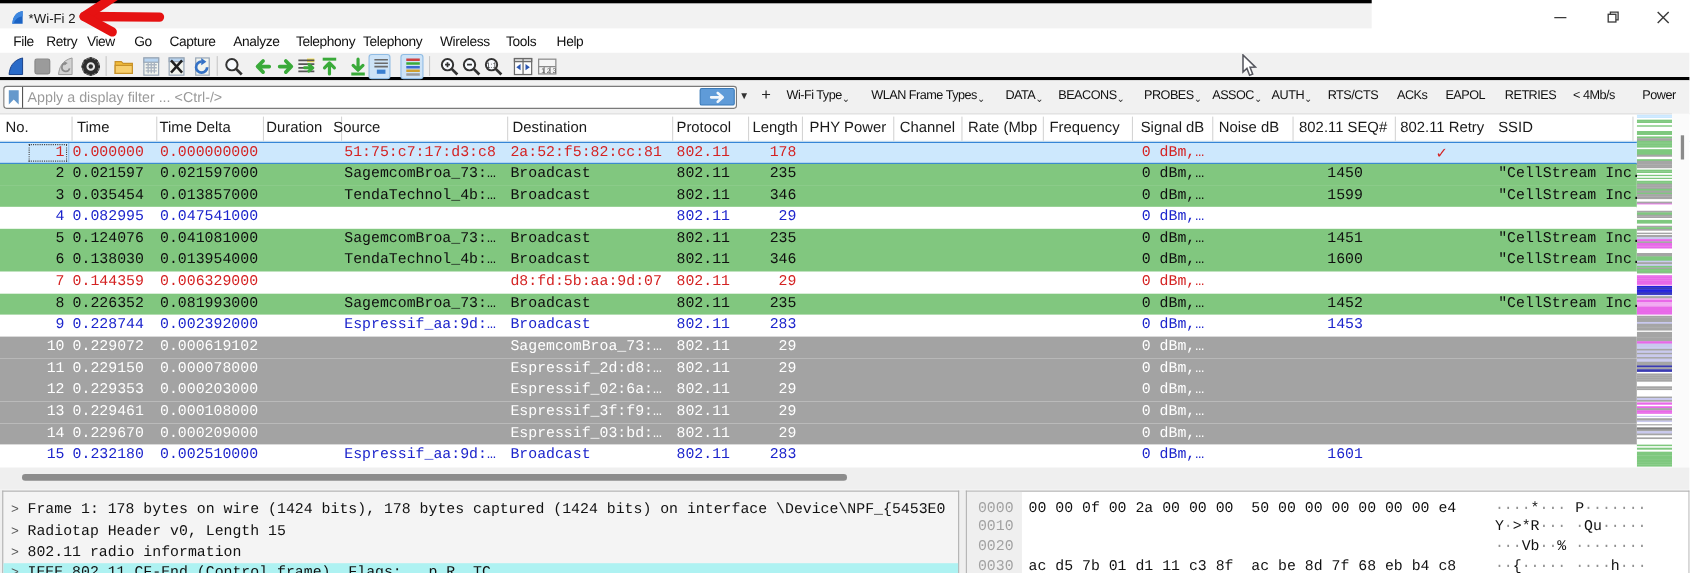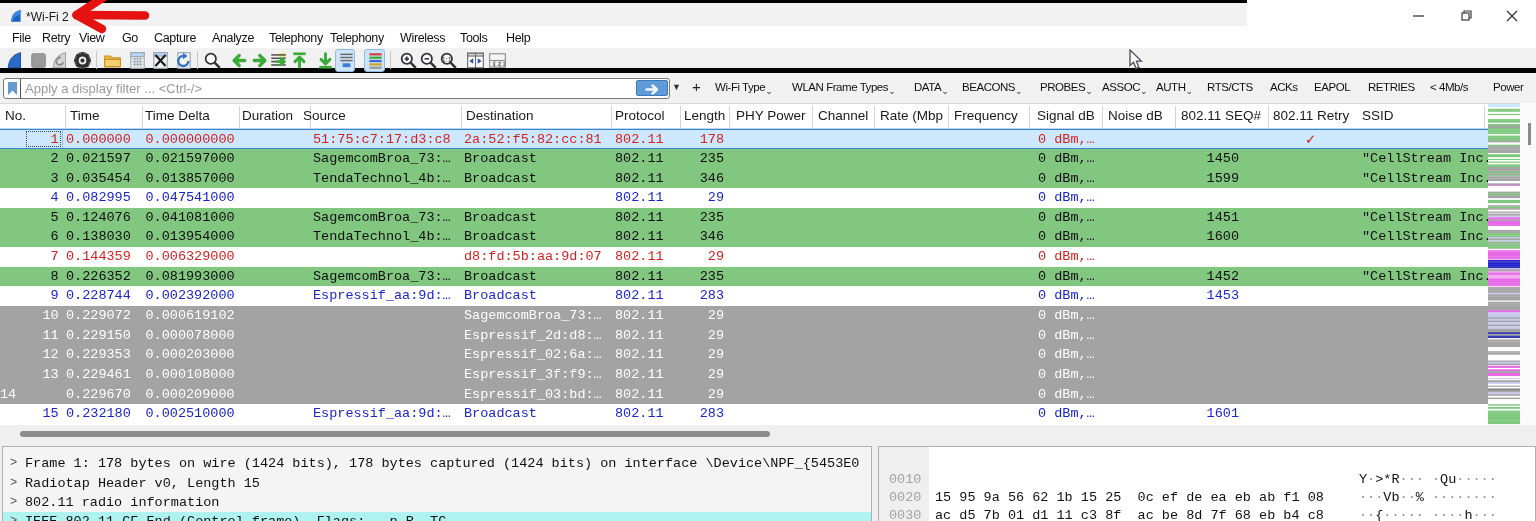--- a/index.html
+++ b/index.html
@@ -1,21 +1,21 @@
 <!DOCTYPE html>
 <html><head><meta charset="utf-8"><style>
 *{margin:0;padding:0;box-sizing:border-box}
 body{width:1536px;height:521px;overflow:hidden;position:relative;background:#fff;
  font-family:"Liberation Sans",sans-serif}
 .abs{position:absolute}
 #titlebar{left:0;top:0;width:1247px;height:26px;background:#f2f2f2;border-top:3.5px solid #000}
 #title{left:26px;top:7px;font-size:12px;color:#1a1a1a}
 #menubar{left:0;top:26px;width:1536px;height:22px;background:#fff}
 #menubar span{position:absolute;top:4.5px;font-size:12.5px;color:#111;letter-spacing:-0.35px}
-#toolbar{left:0;top:48px;width:1536px;height:25px;background:#f1f1f1;border-bottom:5px solid #000000}
+#toolbar{left:0;top:48px;width:1536px;height:25px;background:#f1f1f1;border-bottom:3px solid #000000}
 .tbi{position:absolute}
 .tsep{position:absolute;top:3px;width:1px;height:18px;background:#c8c8c8}
 .hl{position:absolute;top:0.5px;width:23px;height:23px;background:#cde3f7;border:1px solid #90bce4;border-radius:3px}
 #toolbar svg{z-index:2}
 #filterbar{left:0;top:73px;width:1536px;height:30px;background:#f1f1f1}
 #ffield{position:absolute;left:3px;top:4.5px;width:667px;height:21px;background:#fff;border:1px solid #7a7a7a;border-radius:3px}
 #fbook{position:absolute;left:0;top:0;width:17px;height:19px;border-right:1px solid #555}
 #fbook svg{margin:2px 0 0 3px}
 #fhint{position:absolute;left:21px;top:2.5px;font-size:13px;color:#9a9a9a}
 #fapply{position:absolute;left:632px;top:1.5px;width:32px;height:16px;background:#5f9bd8;border:1px solid #3a7ab8;border-radius:2px}
@@ -255,21 +255,21 @@
 <div class="prow blu" style="top:188.15px"><i style="left:0;width:58.6px;text-align:right">4</i><i style="left:66px">0.082995</i><i style="left:145.5px">0.047541000</i><i style="left:615px">802.11</i><i style="left:680px;width:44px;text-align:right">29</i><i style="left:1038px">0 dBm,…</i></div>
 <div class="prow grn" style="top:207.80px"><i style="left:0;width:58.6px;text-align:right">5</i><i style="left:66px">0.124076</i><i style="left:145.5px">0.041081000</i><i style="left:313px">SagemcomBroa_73:…</i><i style="left:464px">Broadcast</i><i style="left:615px">802.11</i><i style="left:680px;width:44px;text-align:right">235</i><i style="left:1038px">0 dBm,…</i><i style="left:1168px;width:71px;text-align:right">1451</i><i style="left:1362px">"CellStream Inc.</i></div>
 <div class="prow grn" style="top:227.45px"><i style="left:0;width:58.6px;text-align:right">6</i><i style="left:66px">0.138030</i><i style="left:145.5px">0.013954000</i><i style="left:313px">TendaTechnol_4b:…</i><i style="left:464px">Broadcast</i><i style="left:615px">802.11</i><i style="left:680px;width:44px;text-align:right">346</i><i style="left:1038px">0 dBm,…</i><i style="left:1168px;width:71px;text-align:right">1600</i><i style="left:1362px">"CellStream Inc.</i></div>
 <div class="prow red" style="top:247.10px"><i style="left:0;width:58.6px;text-align:right">7</i><i style="left:66px">0.144359</i><i style="left:145.5px">0.006329000</i><i style="left:464px">d8:fd:5b:aa:9d:07</i><i style="left:615px">802.11</i><i style="left:680px;width:44px;text-align:right">29</i><i style="left:1038px">0 dBm,…</i></div>
 <div class="prow grn" style="top:266.75px"><i style="left:0;width:58.6px;text-align:right">8</i><i style="left:66px">0.226352</i><i style="left:145.5px">0.081993000</i><i style="left:313px">SagemcomBroa_73:…</i><i style="left:464px">Broadcast</i><i style="left:615px">802.11</i><i style="left:680px;width:44px;text-align:right">235</i><i style="left:1038px">0 dBm,…</i><i style="left:1168px;width:71px;text-align:right">1452</i><i style="left:1362px">"CellStream Inc.</i></div>
 <div class="prow blu" style="top:286.40px"><i style="left:0;width:58.6px;text-align:right">9</i><i style="left:66px">0.228744</i><i style="left:145.5px">0.002392000</i><i style="left:313px">Espressif_aa:9d:…</i><i style="left:464px">Broadcast</i><i style="left:615px">802.11</i><i style="left:680px;width:44px;text-align:right">283</i><i style="left:1038px">0 dBm,…</i><i style="left:1168px;width:71px;text-align:right">1453</i></div>
 <div class="prow gry" style="top:306.05px"><i style="left:0;width:58.6px;text-align:right">10</i><i style="left:66px">0.229072</i><i style="left:145.5px">0.000619102</i><i style="left:464px">SagemcomBroa_73:…</i><i style="left:615px">802.11</i><i style="left:680px;width:44px;text-align:right">29</i><i style="left:1038px">0 dBm,…</i></div>
 <div class="prow gry" style="top:325.70px"><i style="left:0;width:58.6px;text-align:right">11</i><i style="left:66px">0.229150</i><i style="left:145.5px">0.000078000</i><i style="left:464px">Espressif_2d:d8:…</i><i style="left:615px">802.11</i><i style="left:680px;width:44px;text-align:right">29</i><i style="left:1038px">0 dBm,…</i></div>
 <div class="prow gry" style="top:345.35px"><i style="left:0;width:58.6px;text-align:right">12</i><i style="left:66px">0.229353</i><i style="left:145.5px">0.000203000</i><i style="left:464px">Espressif_02:6a:…</i><i style="left:615px">802.11</i><i style="left:680px;width:44px;text-align:right">29</i><i style="left:1038px">0 dBm,…</i></div>
 <div class="prow gry" style="top:365.00px"><i style="left:0;width:58.6px;text-align:right">13</i><i style="left:66px">0.229461</i><i style="left:145.5px">0.000108000</i><i style="left:464px">Espressif_3f:f9:…</i><i style="left:615px">802.11</i><i style="left:680px;width:44px;text-align:right">29</i><i style="left:1038px">0 dBm,…</i></div>
-<div class="prow gry" style="top:384.65px"><i style="left:0;width:58.6px;text-align:left">14</i><i style="left:66px">0.229670</i><i style="left:145.5px">0.000209000</i><i style="left:464px">Espressif_03:bd:…</i><i style="left:615px">802.11</i><i style="left:680px;width:44px;text-align:right">29</i><i style="left:1038px">0 dBm,…</i></div>
+<div class="prow gry" style="top:384.65px"><i style="left:0;width:58.6px;text-align:right">14</i><i style="left:66px">0.229670</i><i style="left:145.5px">0.000209000</i><i style="left:464px">Espressif_03:bd:…</i><i style="left:615px">802.11</i><i style="left:680px;width:44px;text-align:right">29</i><i style="left:1038px">0 dBm,…</i></div>
 <div class="prow blu" style="top:404.30px"><i style="left:0;width:58.6px;text-align:right">15</i><i style="left:66px">0.232180</i><i style="left:145.5px">0.002510000</i><i style="left:313px">Espressif_aa:9d:…</i><i style="left:464px">Broadcast</i><i style="left:615px">802.11</i><i style="left:680px;width:44px;text-align:right">283</i><i style="left:1038px">0 dBm,…</i><i style="left:1168px;width:71px;text-align:right">1601</i></div>
 <div class="abs" id="phead_w" style="left:0;top:102.5px;width:1536px;height:26.5px;background:#fff;border-top:1px solid #d8d8d8;border-bottom:1px solid #bcd6ec">
     <b class="hsep" style="left:65px"></b>
     <b class="hsep" style="left:141.5px"></b>
     <b class="hsep" style="left:239px"></b>
     <b class="hsep" style="left:310px"></b>
     <b class="hsep" style="left:461px"></b>
     <b class="hsep" style="left:611px"></b>
     <b class="hsep" style="left:680px"></b>
     <b class="hsep" style="left:729px"></b>
@@ -507,22 +507,23 @@
   </div>
 <div class="abs" id="panes">
  <div id="dpane">
       <div class="dline " style="top:7.6px"><s>&gt;</s>Frame 1: 178 bytes on wire (1424 bits), 178 bytes captured (1424 bits) on interface \Device\NPF_{5453E0</div>
       <div class="dline " style="top:27.0px"><s>&gt;</s>Radiotap Header v0, Length 15</div>
       <div class="dline " style="top:46.4px"><s>&gt;</s>802.11 radio information</div>
       <div class="dline cyan" style="top:65.8px"><s>&gt;</s>IEEE 802.11 CF-End (Control frame), Flags: ..p.R..TC</div>
     </div>
  <div id="xpane">
       <div id="xoffbg"></div>
+      <div class="xline" style="top:7.0px"><i class="xoff">0000</i><i style="left:56px">00 00 0f 00 2a 00 00 00&nbsp;&nbsp;50 00 00 00 00 00 00 e4</i><i style="left:480px"><d>·</d><d>·</d><d>·</d><d>·</d>*<d>·</d><d>·</d><d>·</d>&nbsp;P<d>·</d><d>·</d><d>·</d><d>·</d><d>·</d><d>·</d><d>·</d></i></div>
       <div class="xline" style="top:24.9px"><i class="xoff">0010</i><i style="left:480px">Y<d>·</d>&gt;*R<d>·</d><d>·</d><d>·</d>&nbsp;<d>·</d>Qu<d>·</d><d>·</d><d>·</d><d>·</d><d>·</d></i></div>
-      <div class="xline" style="top:42.8px"><i class="xoff">0020</i><i style="left:56px">15 95 9a 56 62 1b 15 25&nbsp;&nbsp;0c ef de ea eb ab f1 08</i><i style="left:480px"><d>·</d><d>·</d><d>·</d>Vb<d>·</d><d>·</d>%&nbsp;<d>·</d><d>·</d><d>·</d><d>·</d><d>·</d><d>·</d><d>·</d><d>·</d></i></div>
+      <div class="xline" style="top:42.8px"><i class="xoff">0020</i><i style="left:480px"><d>·</d><d>·</d><d>·</d>Vb<d>·</d><d>·</d>%&nbsp;<d>·</d><d>·</d><d>·</d><d>·</d><d>·</d><d>·</d><d>·</d><d>·</d></i></div>
       <div class="xline" style="top:60.7px"><i class="xoff">0030</i><i style="left:56px">ac d5 7b 01 d1 11 c3 8f&nbsp;&nbsp;ac be 8d 7f 68 eb b4 c8</i><i style="left:480px"><d>·</d><d>·</d>{<d>·</d><d>·</d><d>·</d><d>·</d><d>·</d>&nbsp;<d>·</d><d>·</d><d>·</d><d>·</d>h<d>·</d><d>·</d><d>·</d></i></div>
     </div>
 </div>
 <svg class="abs" style="left:68px;top:0px;z-index:50" width="85" height="35" viewBox="0 0 85 35">
  <g stroke="#e61212" stroke-width="8.5" stroke-linecap="round" fill="none">
   <line x1="12" y1="15" x2="77" y2="15.5"></line>
   <line x1="8.5" y1="15" x2="36" y2="-3"></line>
   <line x1="8.5" y1="15" x2="34" y2="29"></line>
  </g>
 </svg>

